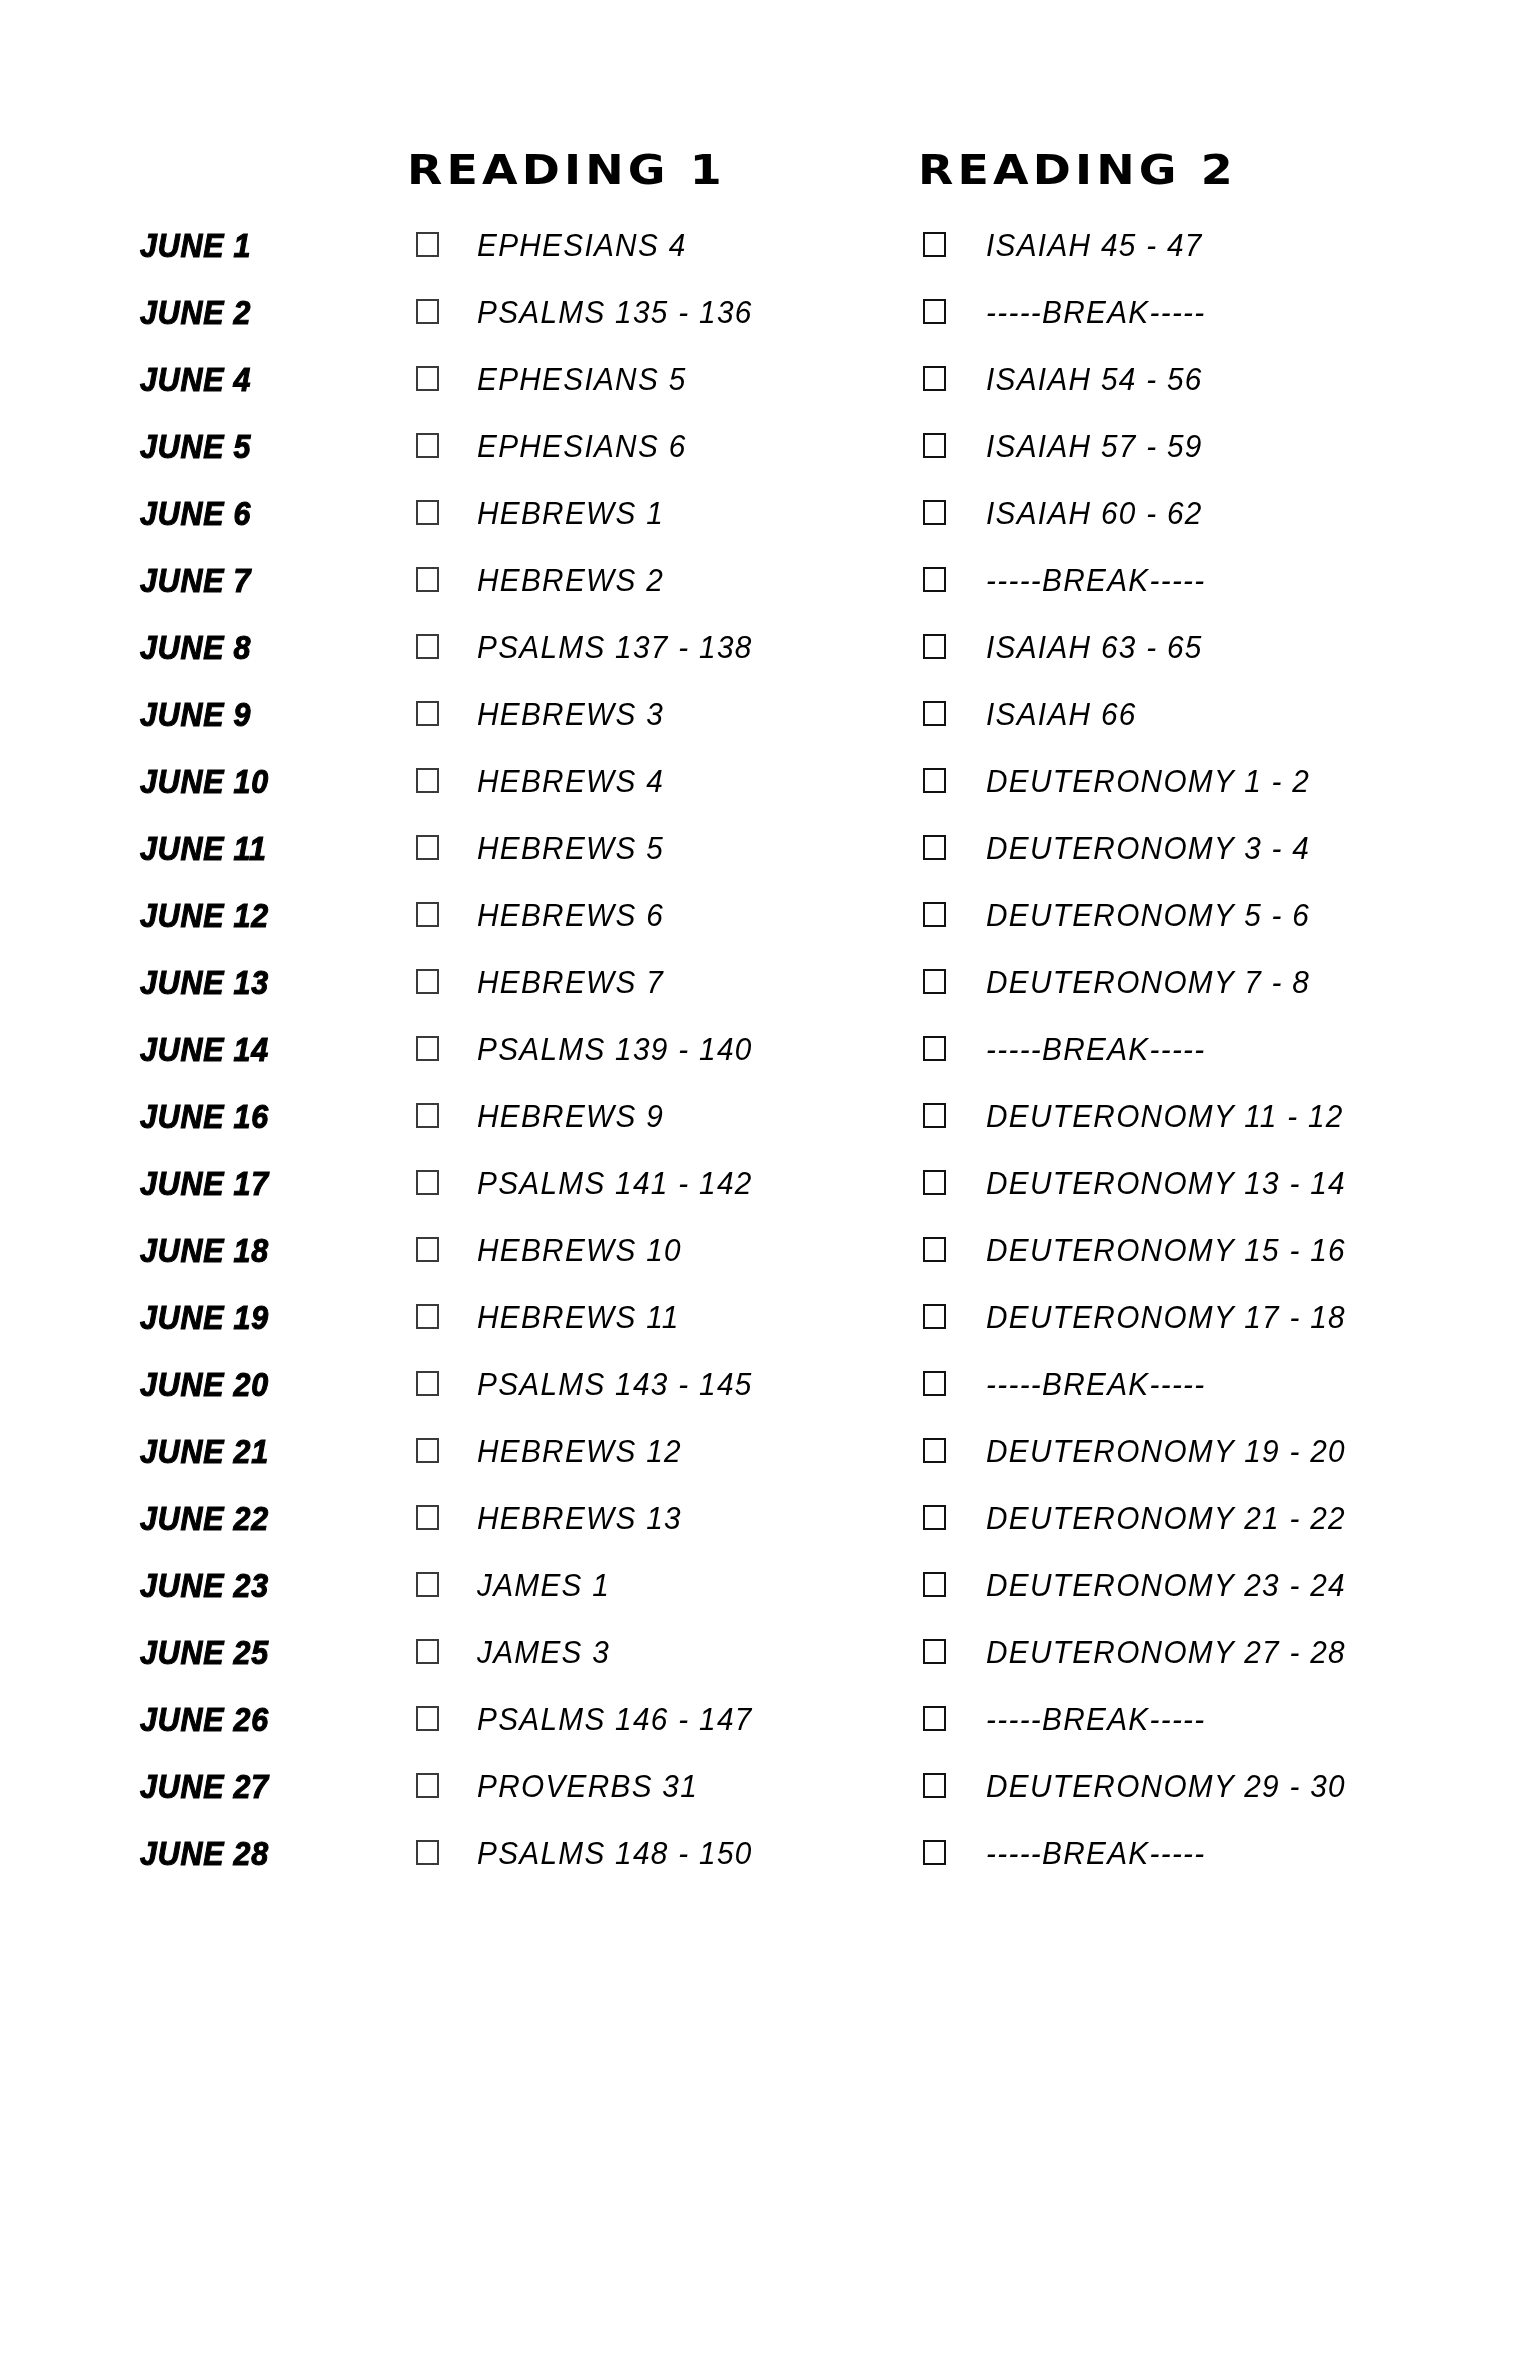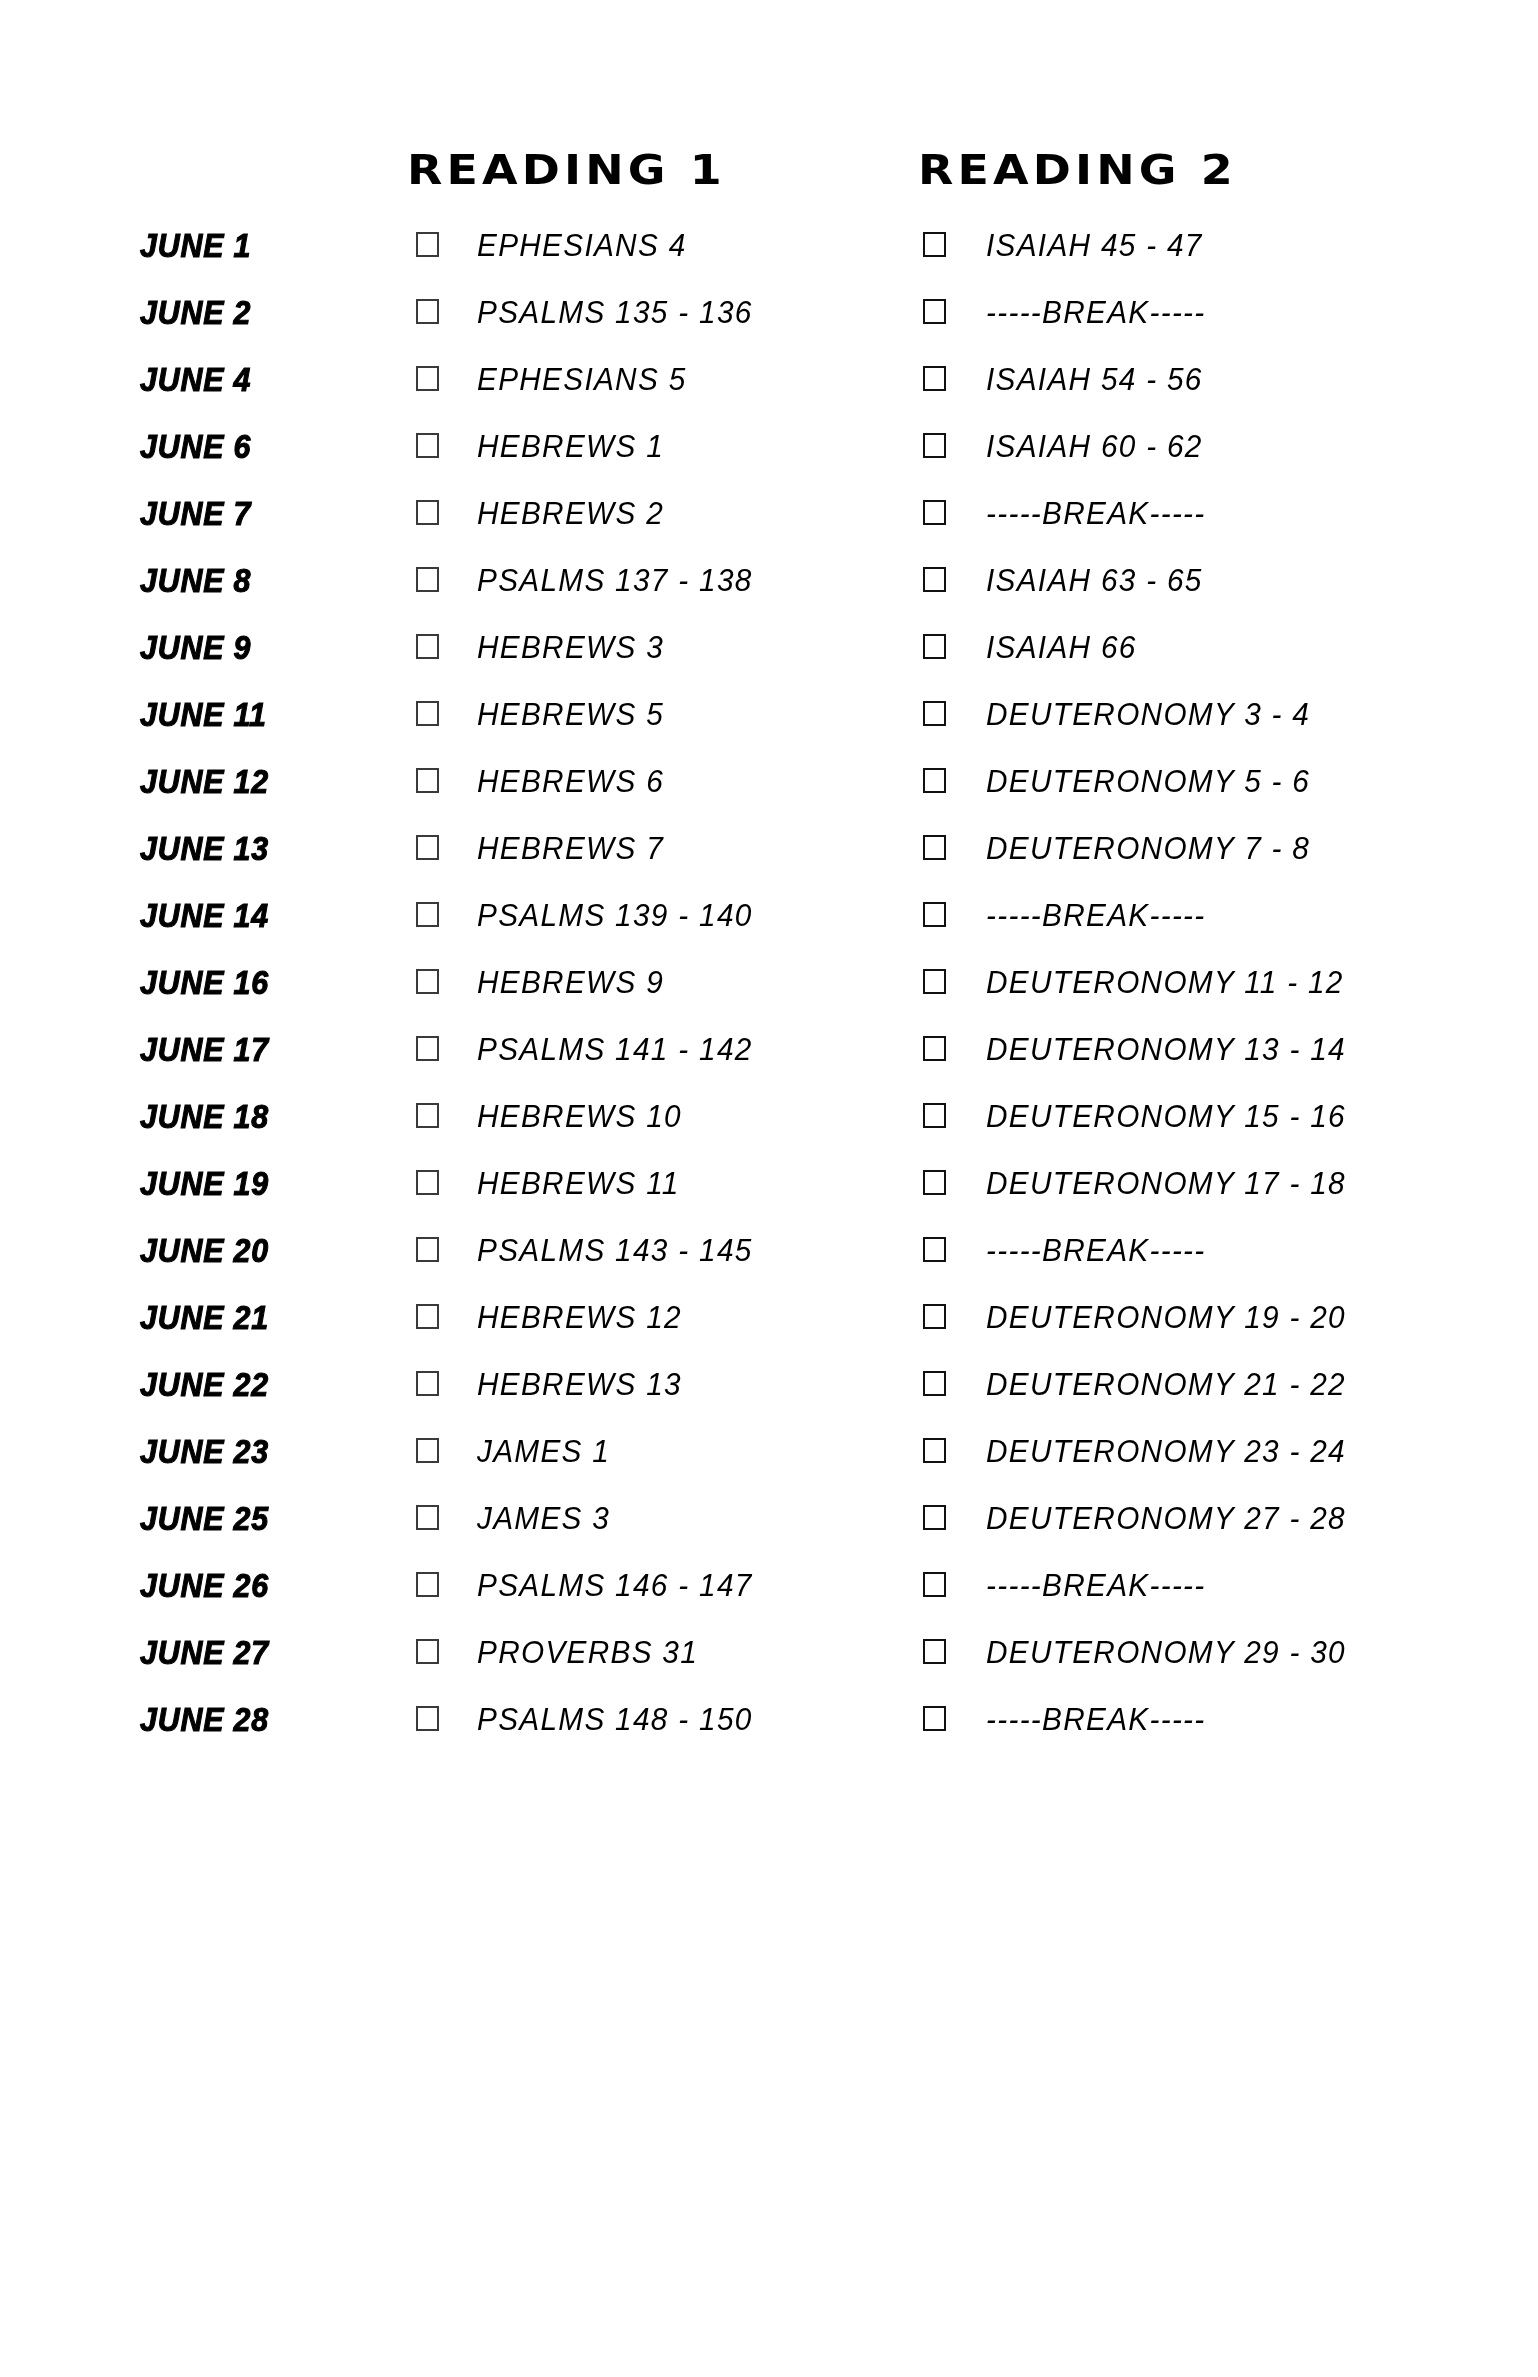--- a/index.html
+++ b/index.html
@@ -39,20 +39,27 @@
       <span class="txt t2">-----BREAK-----</span>
     </div>
     <div class="row">
       <span class="date">JUNE 4</span>
       <span class="cb cb1"></span>
       <span class="txt t1">EPHESIANS 5</span>
       <span class="cb cb2"></span>
       <span class="txt t2">ISAIAH 54 - 56</span>
     </div>
     <div class="row">
+      <span class="date">JUNE 5</span>
+      <span class="cb cb1"></span>
+      <span class="txt t1">EPHESIANS 6</span>
+      <span class="cb cb2"></span>
+      <span class="txt t2">ISAIAH 57 - 59</span>
+    </div>
+    <div class="row">
       <span class="date">JUNE 6</span>
       <span class="cb cb1"></span>
       <span class="txt t1">HEBREWS 1</span>
       <span class="cb cb2"></span>
       <span class="txt t2">ISAIAH 60 - 62</span>
     </div>
     <div class="row">
       <span class="date">JUNE 7</span>
       <span class="cb cb1"></span>
       <span class="txt t1">HEBREWS 2</span>
@@ -67,20 +74,27 @@
       <span class="txt t2">ISAIAH 63 - 65</span>
     </div>
     <div class="row">
       <span class="date">JUNE 9</span>
       <span class="cb cb1"></span>
       <span class="txt t1">HEBREWS 3</span>
       <span class="cb cb2"></span>
       <span class="txt t2">ISAIAH 66</span>
     </div>
     <div class="row">
+      <span class="date">JUNE 10</span>
+      <span class="cb cb1"></span>
+      <span class="txt t1">HEBREWS 4</span>
+      <span class="cb cb2"></span>
+      <span class="txt t2">DEUTERONOMY 1 - 2</span>
+    </div>
+    <div class="row">
       <span class="date">JUNE 11</span>
       <span class="cb cb1"></span>
       <span class="txt t1">HEBREWS 5</span>
       <span class="cb cb2"></span>
       <span class="txt t2">DEUTERONOMY 3 - 4</span>
     </div>
     <div class="row">
       <span class="date">JUNE 12</span>
       <span class="cb cb1"></span>
       <span class="txt t1">HEBREWS 6</span>

